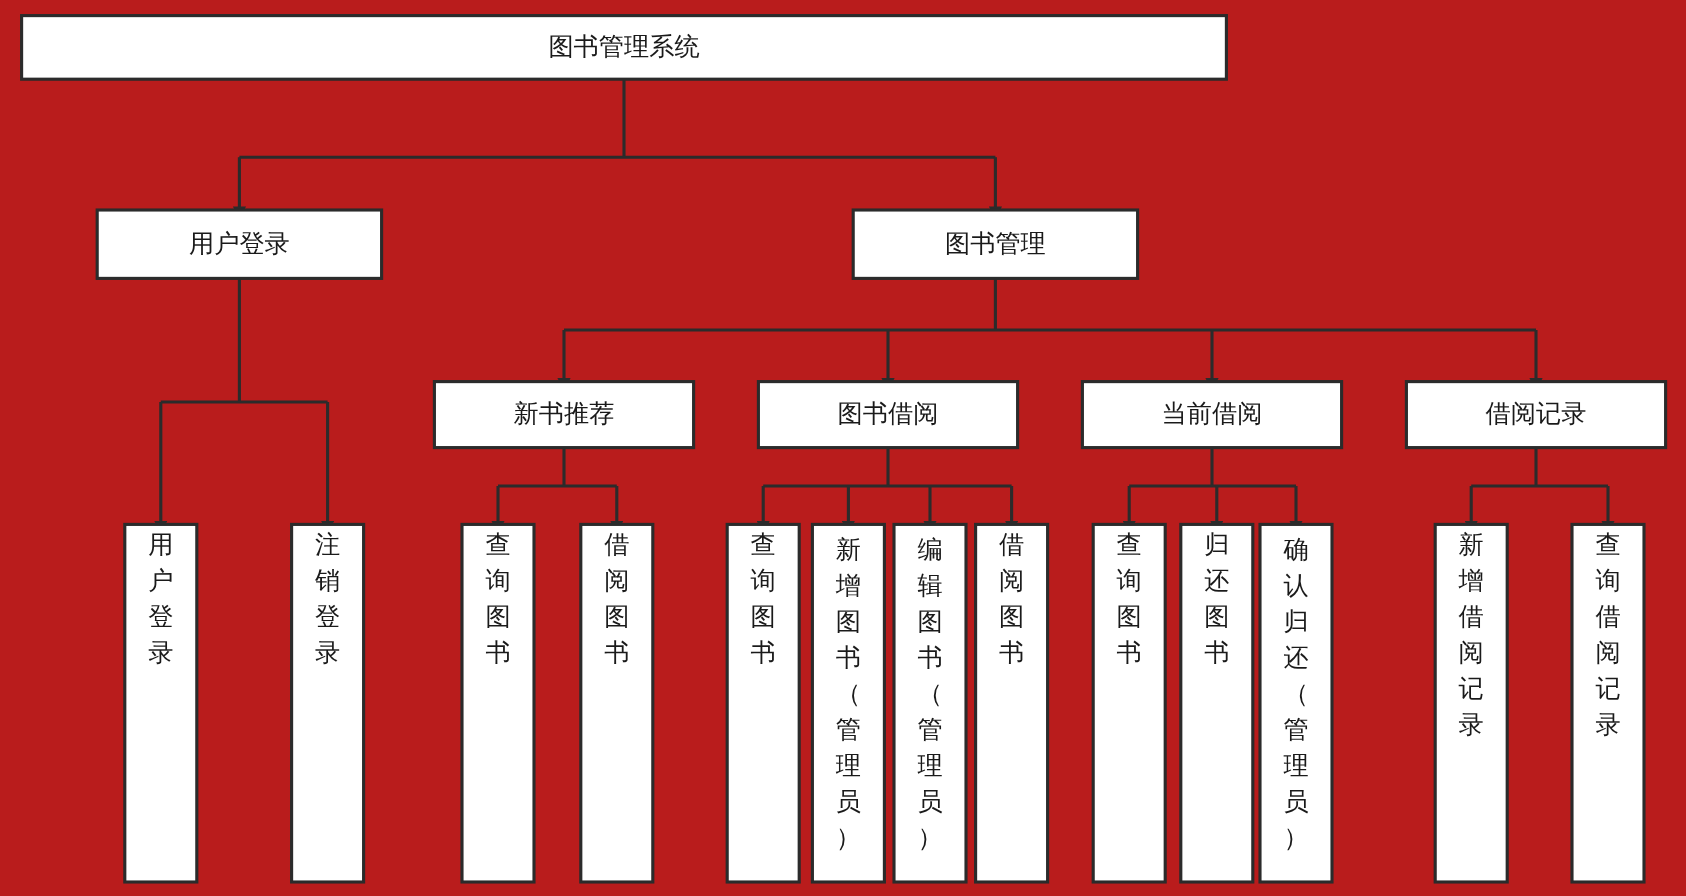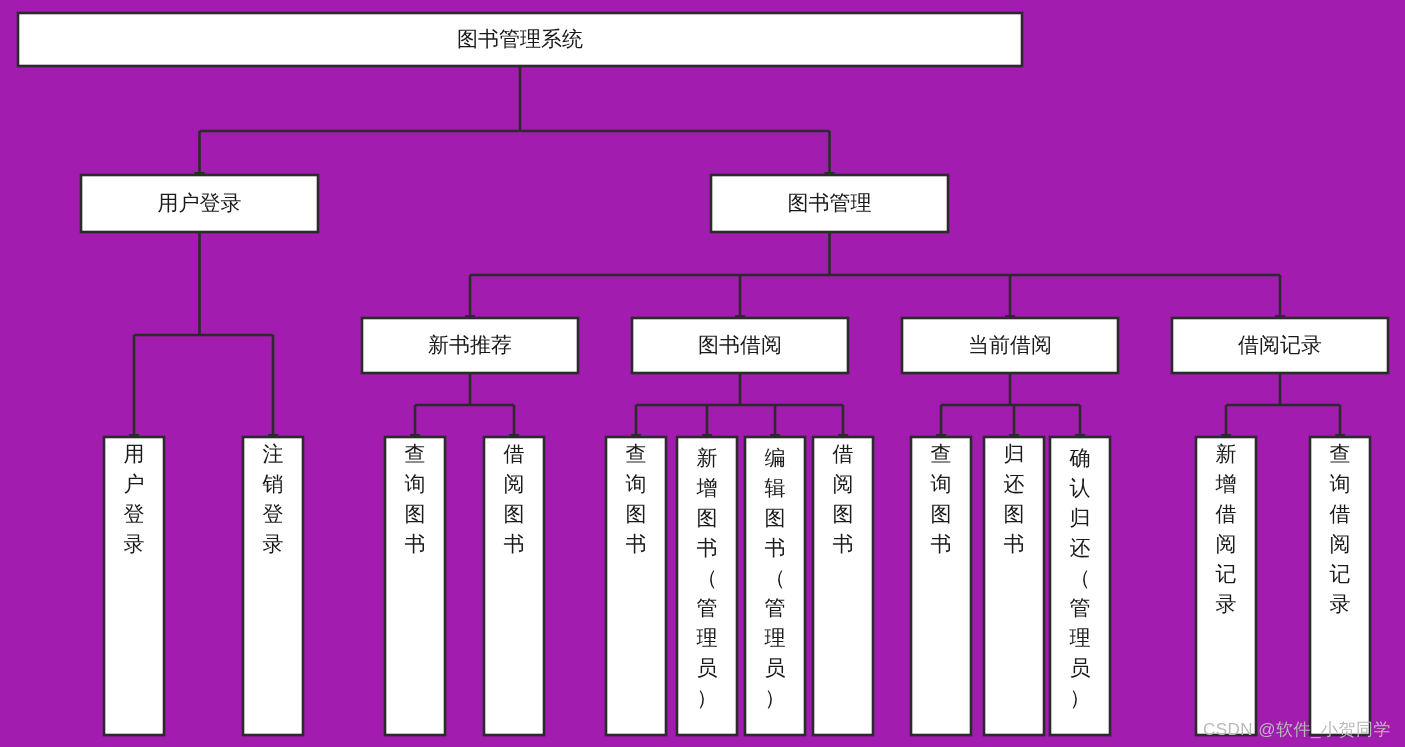--- a/index.html
+++ b/index.html
@@ -8,21 +8,21 @@
     padding: 0;
     background: #ffffff;
   }
   body {
     font-family: "Liberation Sans", "DejaVu Sans", sans-serif;
   }
   #diagram-root {
     position: relative;
     width: 1405px;
     height: 747px;
-    background: #a21caf;
+    background: #b91c1c;
     overflow: hidden;
   }
   svg.tree-canvas {
     position: absolute;
     left: 0;
     top: 0;
     width: 1405px;
     height: 747px;
   }
   .node-box {
@@ -203,15 +203,14 @@
           <rect x="1196" y="437" width="60" height="298" class="node-box"></rect>
           <text x="1226" y="461" class="node-label-vertical"><tspan x="1226" dy="0">新</tspan><tspan x="1226" dy="30">增</tspan><tspan x="1226" dy="30">借</tspan><tspan x="1226" dy="30">阅</tspan><tspan x="1226" dy="30">记</tspan><tspan x="1226" dy="30">录</tspan></text>
         </g>
         <g>
           <rect x="1310" y="437" width="60" height="298" class="node-box"></rect>
           <text x="1340" y="461" class="node-label-vertical"><tspan x="1340" dy="0">查</tspan><tspan x="1340" dy="30">询</tspan><tspan x="1340" dy="30">借</tspan><tspan x="1340" dy="30">阅</tspan><tspan x="1340" dy="30">记</tspan><tspan x="1340" dy="30">录</tspan></text>
         </g>
       </g>
   </svg>
 
-  <div class="watermark">CSDN @软件_小贺同学</div>
 
 </div>
 
 </body></html>

